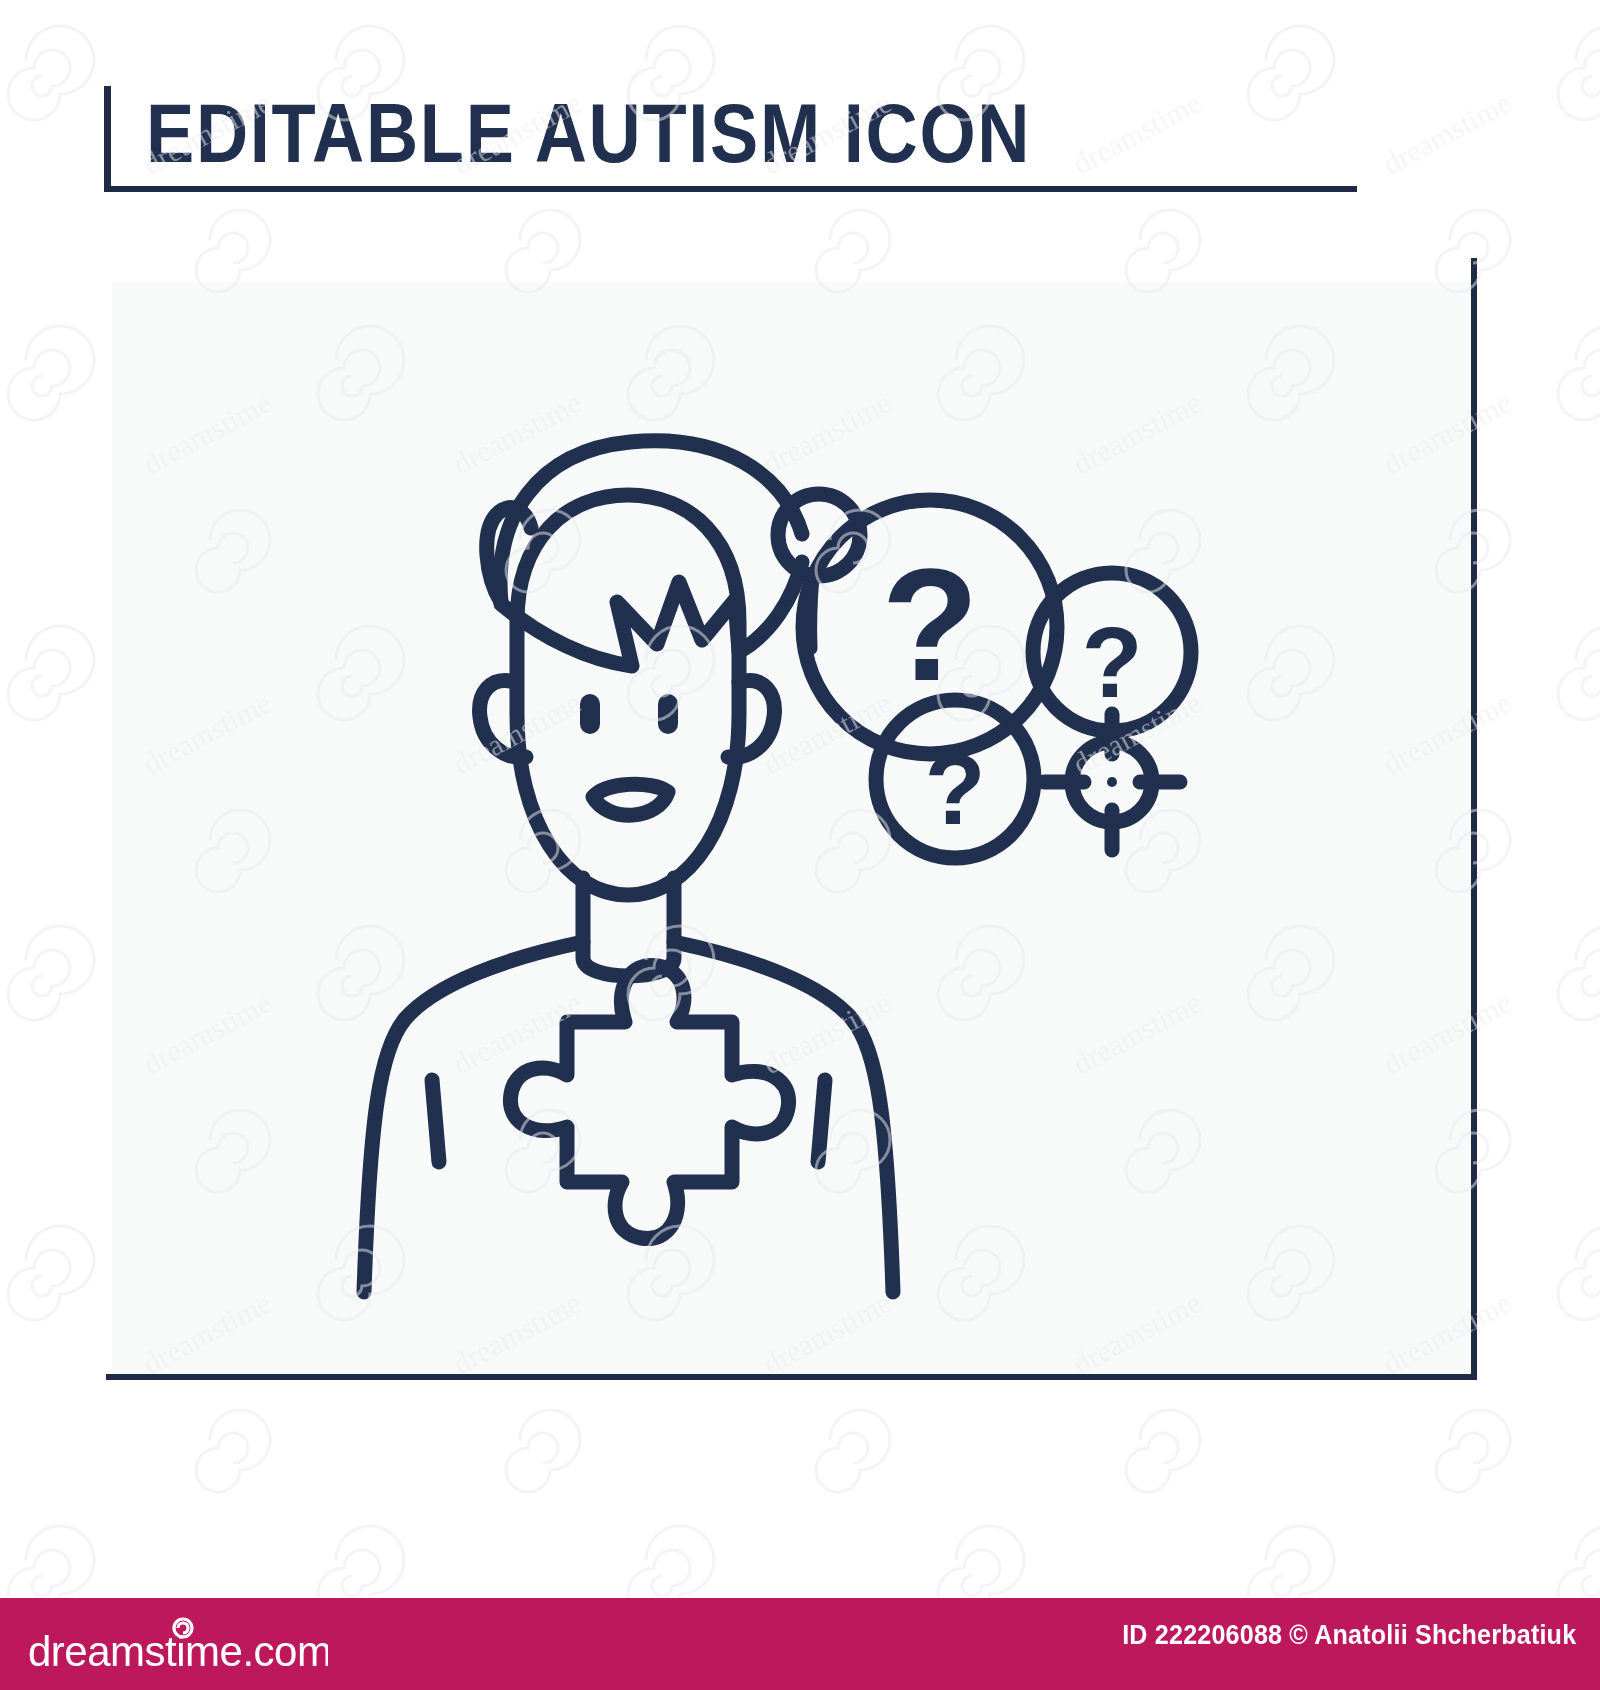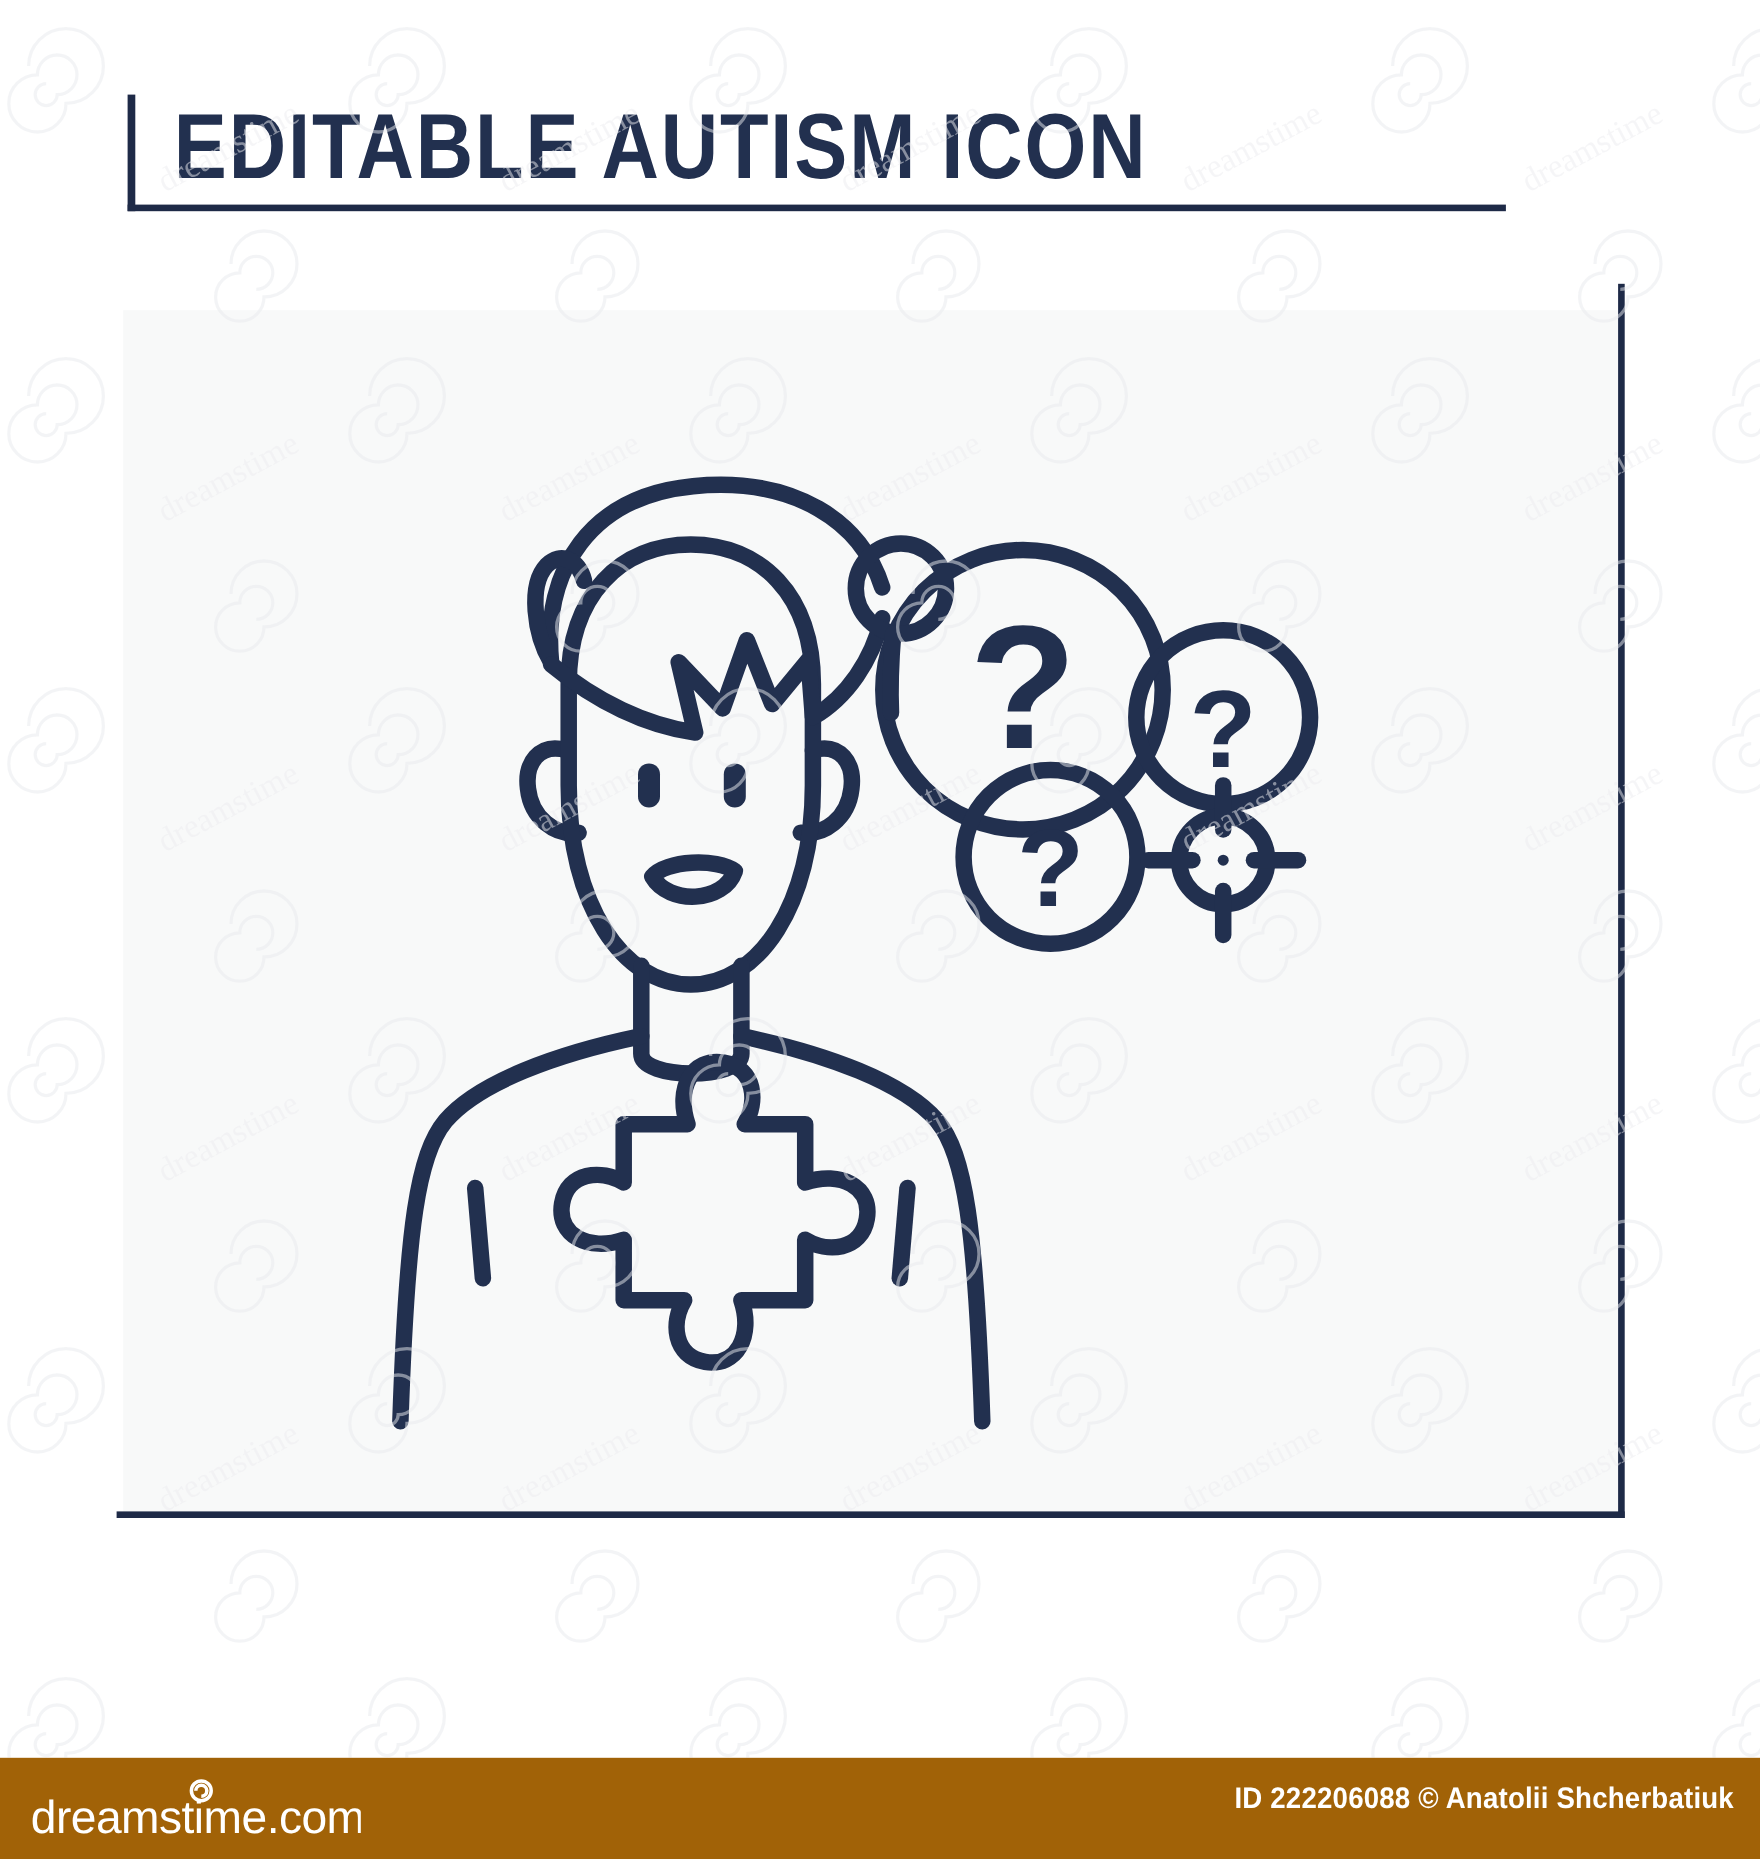--- a/index.html
+++ b/index.html
@@ -21,21 +21,21 @@
     left: 0; top: 0;
     width: 1600px; height: 1598px;
     pointer-events: none;
     z-index: 40;
     opacity: 0.5;
   }
 
   
   #header-block {
     position: absolute;
-    left: 12px; top: 0;
+    left: 0; top: 0;
     width: 1440px; height: 230px; padding-left: 30px;
   }
   #header-vrule {
     position: absolute;
     left: 104px; top: 86px;
     width: 7px; height: 106px;
     background: #1e2a47;
   }
   #header-hrule {
     position: absolute;
@@ -85,21 +85,21 @@
     left: 112px; top: 282px;
     width: 1365px; height: 1095px;
     z-index: 20;
   }
 
   
   #footer-bar {
     position: absolute;
     left: 0; top: 1598px;
     width: 1600px; height: 92px;
-    background: #a16207;
+    background: #be185d;
     z-index: 60;
   }
   #dreamstime-logo {
     position: absolute;
     left: 28px; top: 18px;
     height: 58px;
     width: 300px;
   }
   #footer-credit {
     position: absolute;

